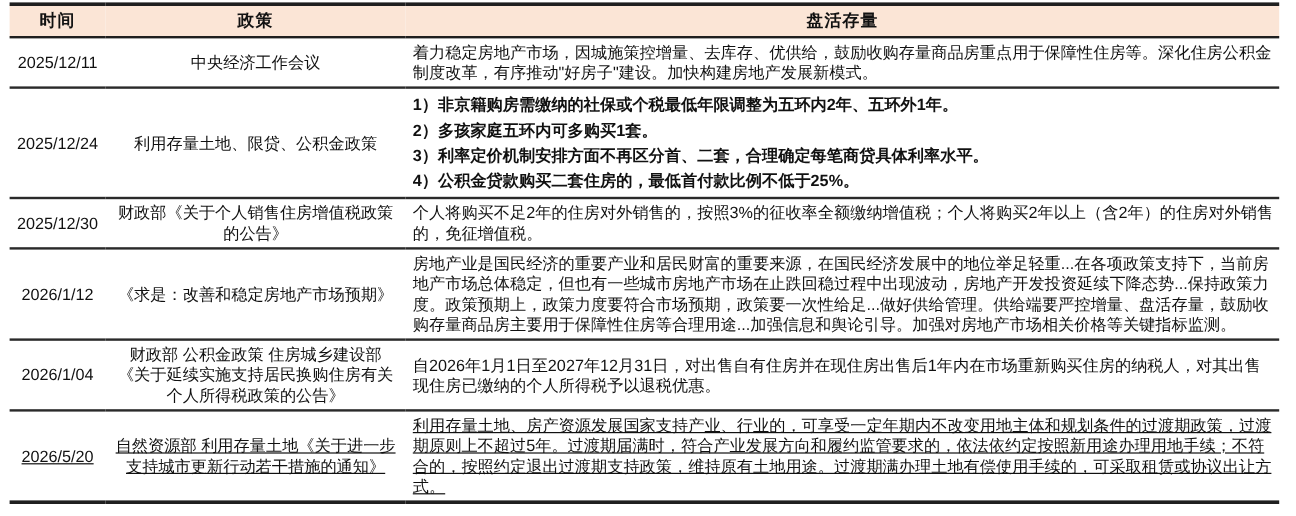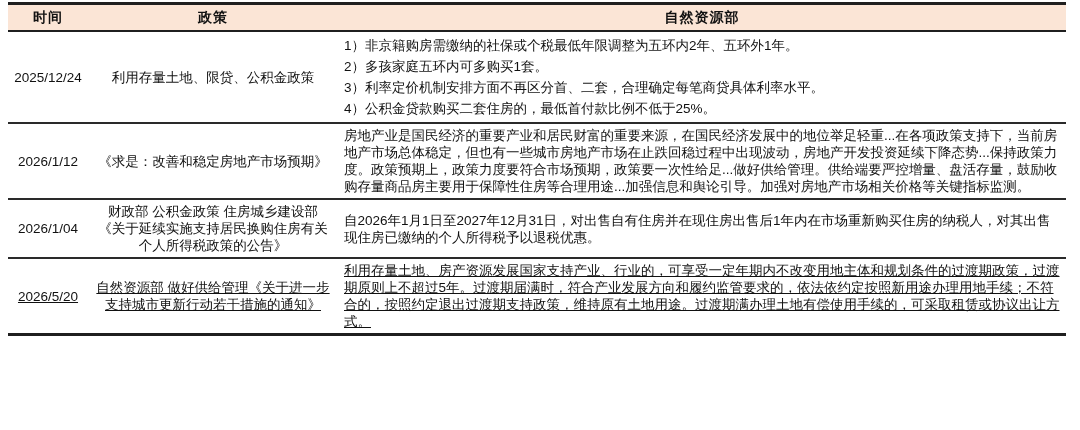--- a/index.html
+++ b/index.html
@@ -36,58 +36,68 @@
     font-size:13.5px;
     line-height:17px;
     padding:3px 2px;
     border-bottom:2px solid #2a2a2a;
     vertical-align:middle;
   }
   tr.last td{border-bottom:none;text-decoration:underline;}
   td.cell-date{text-align:center;white-space:nowrap;}
   td.cell-policy{text-align:center;padding:3px 8px;}
   td.cell-content{text-align:left;padding-left:6px;padding-right:4px;white-space:pre-line;}
-  td.cell-content.lh-loose{line-height:21px;}
+  td.cell-content.lh-loose{line-height:21px;font-weight:bold;}
 </style>
 </head>
 <body>
 
 <div class="page">
   <table class="policy-table">
     <colgroup>
       <col class="c-date">
       <col class="c-policy">
       <col class="c-content">
     </colgroup>
     <thead>
       <tr>
         <th>时间</th>
         <th>政策</th>
-        <th>自然资源部</th>
+        <th>盘活存量</th>
       </tr>
     </thead>
     <tbody>
+      <tr>
+        <td class="cell-date">2025/12/11</td>
+        <td class="cell-policy">中央经济工作会议</td>
+        <td class="cell-content">着力稳定房地产市场，因城施策控增量、去库存、优供给，鼓励收购存量商品房重点用于保障性住房等。深化住房公积金制度改革，有序推动"好房子"建设。加快构建房地产发展新模式。</td>
+      </tr>
       <tr>
         <td class="cell-date">2025/12/24</td>
         <td class="cell-policy">利用存量土地、限贷、公积金政策</td>
         <td class="cell-content lh-loose">1）非京籍购房需缴纳的社保或个税最低年限调整为五环内2年、五环外1年。
 2）多孩家庭五环内可多购买1套。
 3）利率定价机制安排方面不再区分首、二套，合理确定每笔商贷具体利率水平。
 4）公积金贷款购买二套住房的，最低首付款比例不低于25%。</td>
+      </tr>
+      <tr>
+        <td class="cell-date">2025/12/30</td>
+        <td class="cell-policy">财政部《关于个人销售住房增值税政策的公告》</td>
+        <td class="cell-content">个人将购买不足2年的住房对外销售的，按照3%的征收率全额缴纳增值税；个人将购买2年以上（含2年）的住房对外销售的，免征增值税。</td>
       </tr>
       <tr>
         <td class="cell-date">2026/1/12</td>
         <td class="cell-policy">《求是：改善和稳定房地产市场预期》</td>
         <td class="cell-content">房地产业是国民经济的重要产业和居民财富的重要来源，在国民经济发展中的地位举足轻重...在各项政策支持下，当前房地产市场总体稳定，但也有一些城市房地产市场在止跌回稳过程中出现波动，房地产开发投资延续下降态势...保持政策力度。政策预期上，政策力度要符合市场预期，政策要一次性给足...做好供给管理。供给端要严控增量、盘活存量，鼓励收购存量商品房主要用于保障性住房等合理用途...加强信息和舆论引导。加强对房地产市场相关价格等关键指标监测。</td>
       </tr>
       <tr>
         <td class="cell-date">2026/1/04</td>
         <td class="cell-policy">财政部 公积金政策 住房城乡建设部《关于延续实施支持居民换购住房有关个人所得税政策的公告》</td>
         <td class="cell-content">自2026年1月1日至2027年12月31日，对出售自有住房并在现住房出售后1年内在市场重新购买住房的纳税人，对其出售现住房已缴纳的个人所得税予以退税优惠。</td>
       </tr>
       <tr class="last">
         <td class="cell-date">2026/5/20</td>
-        <td class="cell-policy">自然资源部 做好供给管理《关于进一步支持城市更新行动若干措施的通知》</td>
+        <td class="cell-policy">自然资源部 利用存量土地《关于进一步支持城市更新行动若干措施的通知》</td>
         <td class="cell-content">利用存量土地、房产资源发展国家支持产业、行业的，可享受一定年期内不改变用地主体和规划条件的过渡期政策，过渡期原则上不超过5年。过渡期届满时，符合产业发展方向和履约监管要求的，依法依约定按照新用途办理用地手续；不符合的，按照约定退出过渡期支持政策，维持原有土地用途。过渡期满办理土地有偿使用手续的，可采取租赁或协议出让方式。</td>
       </tr>
     </tbody>
   </table>
 </div>
 
 </body></html>

